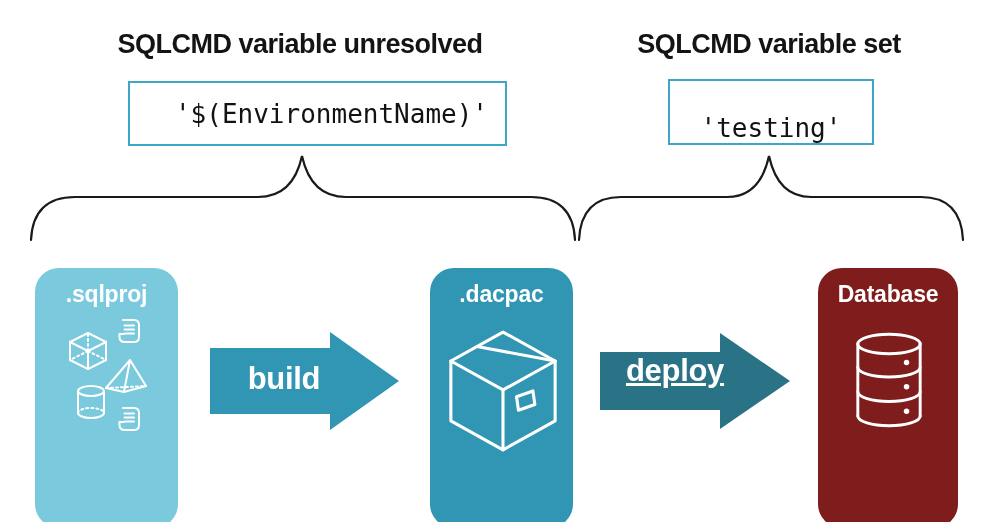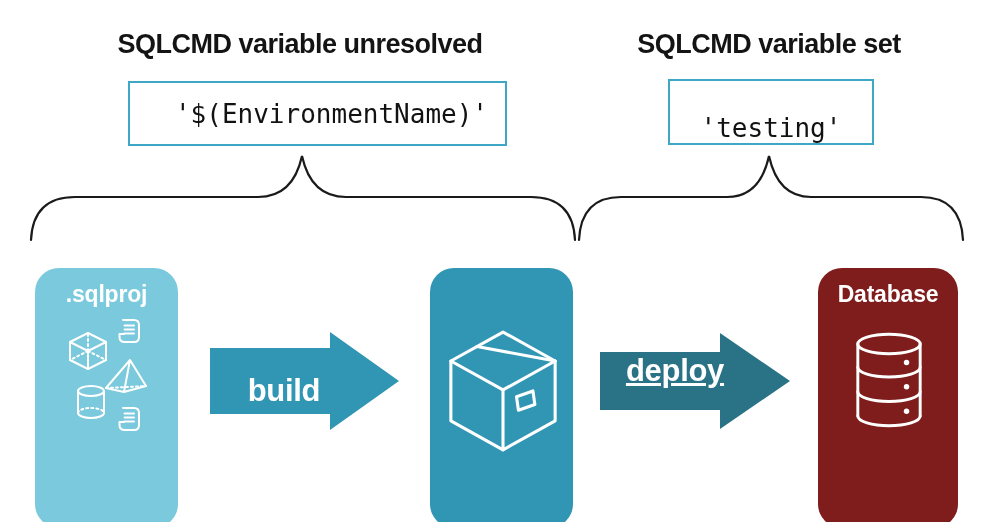--- a/index.html
+++ b/index.html
@@ -29,21 +29,21 @@
                font-weight:bold;font-size:23px;letter-spacing:-0.2px;}
   .stage svg{position:absolute;}
   .icon-stroke{stroke:#ffffff;fill:none;stroke-linejoin:round;stroke-linecap:round;}
   .dashed{stroke-dasharray:2 3;}
 
   .arrow{position:absolute;}
   .arrow-shape{position:absolute;inset:0;}
   #arrow-build{left:210px;top:332px;width:189px;height:98px;}
   #arrow-build .arrow-shape{background:#3096B4;
     clip-path:polygon(0 16px,120px 16px,120px 0,189px 49px,120px 98px,120px 82px,0 82px);}
-  #arrow-build .arrow-label{top:16px;height:85px;width:148px;text-align:right;}
+  #arrow-build .arrow-label{top:4px;height:85px;width:148px;text-align:right;}
   #arrow-deploy{left:600px;top:333px;width:190px;height:96px;}
   #arrow-deploy .arrow-shape{background:#2A7386;
     clip-path:polygon(0 19px,120px 19px,120px 0,190px 48px,120px 96px,120px 77px,0 77px);}
   #arrow-deploy .arrow-label{top:6px;height:63px;width:150px;text-decoration:underline;}
   .arrow-label{position:absolute;left:0;display:flex;align-items:center;justify-content:center;
                color:#ffffff;font-weight:bold;font-size:31px;letter-spacing:-0.3px;}
 </style>
 </head>
 <body>
 
@@ -94,20 +94,21 @@
       <use href="#scroll-glyph" x="82" y="138"></use>
     </svg>
   </div>
 
   <div class="arrow" id="arrow-build">
     <div class="arrow-shape"></div>
     <div class="arrow-label">build</div>
   </div>
 
   <div class="stage" id="stage-dacpac">
+    <div class="stage-label">.dacpac</div>
     <svg style="left:17px;top:58px" width="112" height="126" viewBox="0 0 116 130">
       <g class="icon-stroke" stroke-width="3.2">
         <path d="M58 6 L112 36 L58 66 L4 36 Z"></path>
         <path d="M31 21 L112 36"></path>
         <path d="M4 36 V98 L58 128 L112 98 V36"></path>
         <path d="M58 66 V128"></path>
         <path d="M72 73 L89 67 L91 81 L74 87 Z"></path>
       </g>
     </svg>
   </div>

